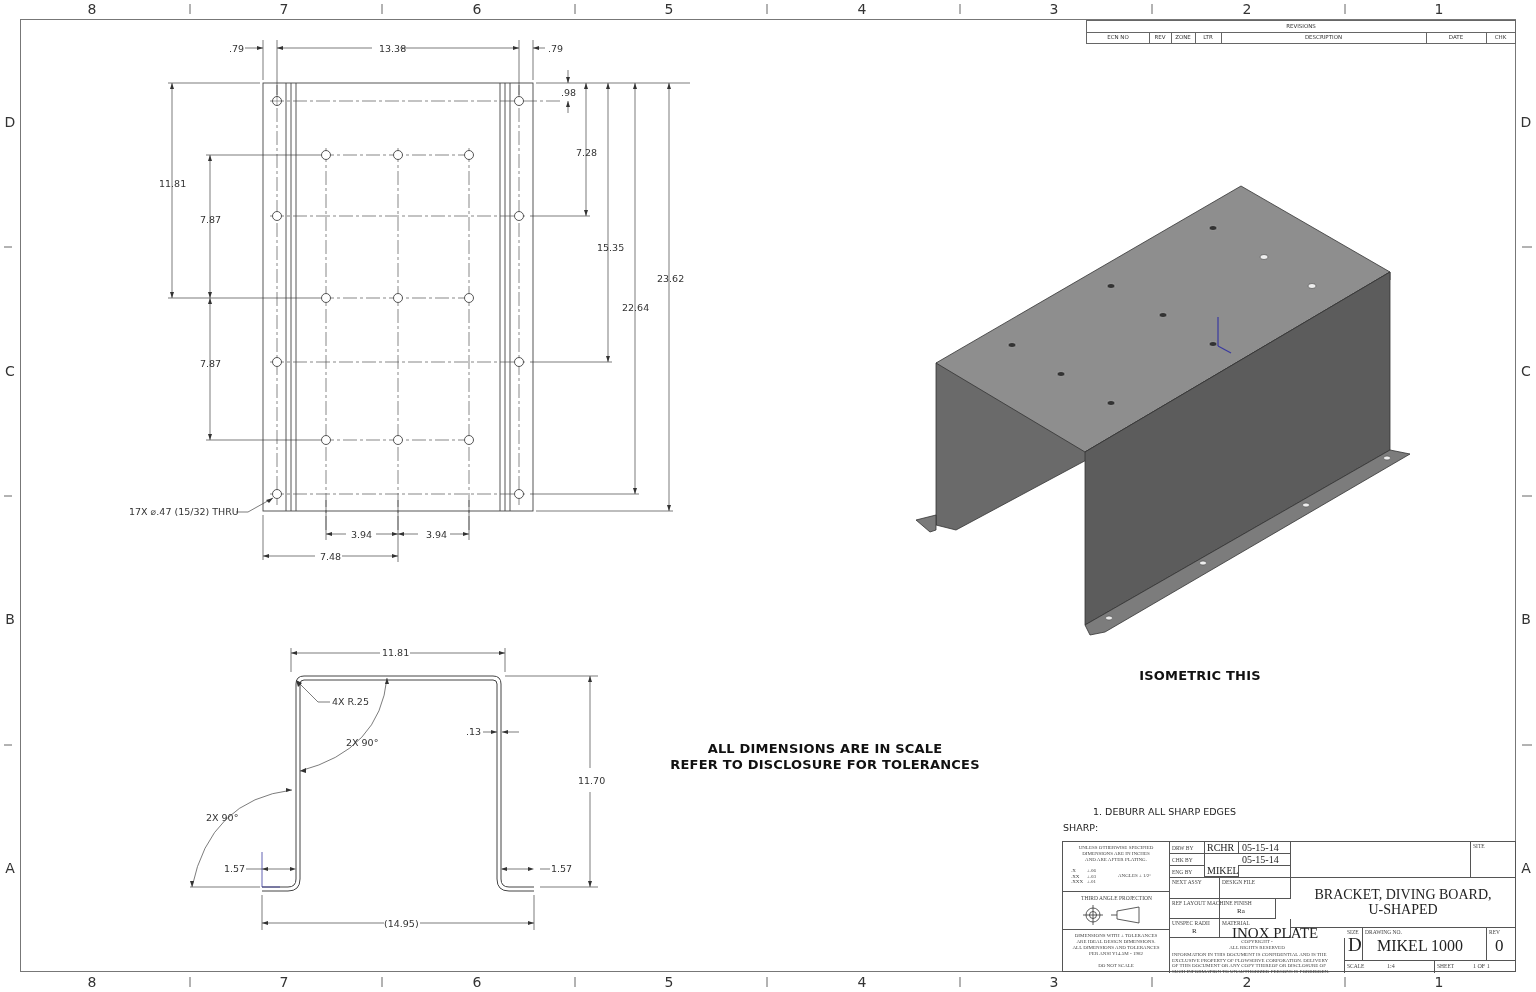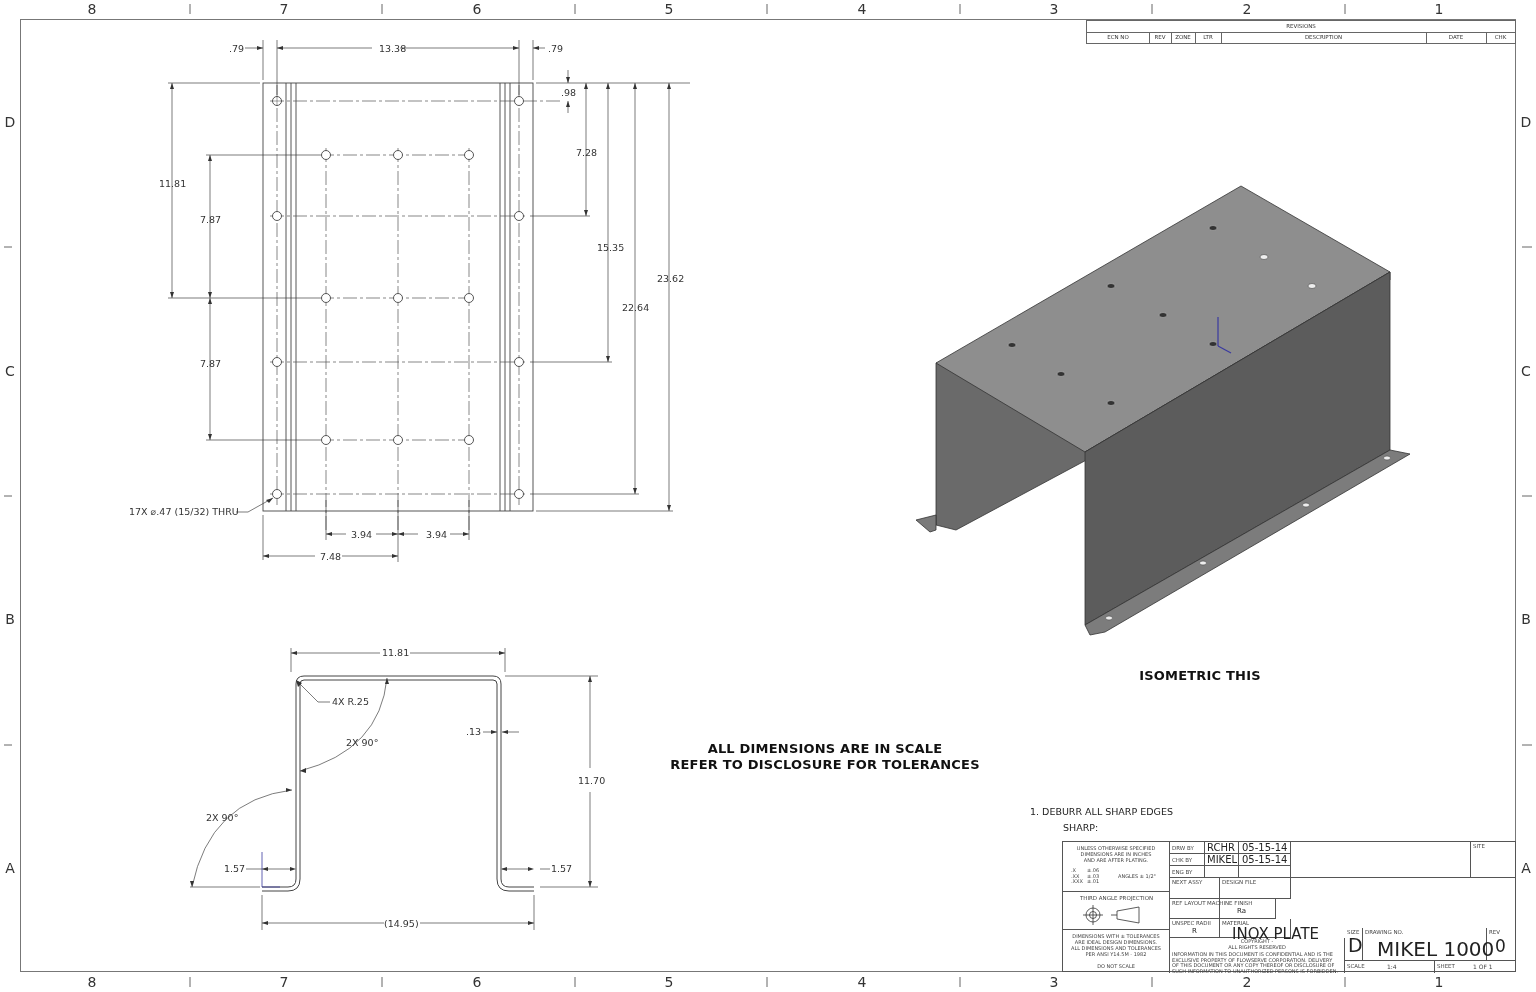--- a/index.html
+++ b/index.html
@@ -3,21 +3,21 @@
 <meta charset="utf-8">
 <style>
   html, body { margin:0; padding:0; background:#fff; }
   body { width:1536px; height:992px; position:relative; overflow:hidden; font-family:"DejaVu Sans", sans-serif; color:#222; }
   .abs { position:absolute; }
   .zone { position:absolute; font-size:14px; color:#333; text-align:center; width:20px; font-family:"DejaVu Sans", sans-serif; }
   .frame { position:absolute; left:20px; top:19px; width:1496px; height:953px; border:1px solid #777; box-sizing:border-box; }
   svg text { font-family:"DejaVu Sans", sans-serif; fill:#333; }
   .dim { font-size:9.5px; }
   .tb { position:absolute; border:1px solid #555; box-sizing:border-box; font-size:5.5px; color:#333; }
-  .tbcell { position:absolute; border-right:1px solid #555; border-bottom:1px solid #555; box-sizing:border-box; }
+  .tbcell { position:absolute; border-right:1px solid #555; border-bottom:1px solid #555; box-sizing:border-box;font-family:Liberation Serif, serif; }
   .lbl { font-size:5.5px; color:#444; position:absolute; left:2px; top:1px; white-space:nowrap; }
   .val { position:absolute; font-size:10px; color:#222; white-space:nowrap; }
   .note { position:absolute; font-size:9.5px; color:#222; }
   .heading { position:absolute; font-weight:bold; font-size:13px; color:#111; text-align:center; letter-spacing:0.2px; }
 </style>
 </head>
 <body>
 
 <div class="frame"></div>
 
@@ -334,21 +334,21 @@
     <ellipse cx="303" cy="383" rx="3.5" ry="2" fill="#eee" stroke="#444"></ellipse>
     <ellipse cx="209" cy="438" rx="3.5" ry="2" fill="#eee" stroke="#444"></ellipse>
   </g>
   <g stroke="#3a3aa0" stroke-width="1.2">
     <line x1="318" y1="137" x2="318" y2="166"></line>
       <line x1="318" y1="166" x2="331" y2="173"></line>
   </g>
 </svg>
 <div class="heading" style="left:1120px;top:668px;width:160px">ISOMETRIC THIS</div>
 
-<div class="note" style="left:1030px;top:806px">1.  DEBURR ALL SHARP EDGES</div>
+<div class="note" style="left:1093px;top:806px">1.  DEBURR ALL SHARP EDGES</div>
 <div class="note" style="left:1063px;top:822px">SHARP:</div>
 
 <div class="tb" style="left:1062px;top:841px;width:454px;height:131px;border-color:#555">
 
   <div class="tbcell" style="left:0;top:0;width:107px;height:50px;font-size:5px;text-align:center;line-height:6px;padding-top:3px;color:#444">
     <div>UNLESS OTHERWISE SPECIFIED</div>
     <div>DIMENSIONS ARE IN INCHES</div>
     <div>AND ARE AFTER PLATING.</div>
     <div class="abs" style="left:8px;top:26px;text-align:left;line-height:5.5px">
       <div>.X</div>
@@ -390,21 +390,21 @@
     </div>
   <div class="tbcell" style="left:142px;top:0;width:34px;height:12px">
       <span class="val" style="left:2px;top:0">RCHR</span>
     </div>
   <div class="tbcell" style="left:176px;top:0;width:52px;height:12px">
       <span class="val" style="left:3px;top:0">05-15-14</span>
     </div>
   <div class="tbcell" style="left:107px;top:12px;width:35px;height:12px">
       <span class="lbl" style="top:3px">CHK BY</span>
     </div>
-  <div class="tbcell" style="left:142px;top:12px;width:34px;height:12px">
+  <div class="tbcell" style="left:142px;top:23px;width:34px;height:12px">
       <span class="val" style="left:2px;top:0">MIKEL</span>
     </div>
   <div class="tbcell" style="left:176px;top:12px;width:52px;height:12px">
       <span class="val" style="left:3px;top:0">05-15-14</span>
     </div>
   <div class="tbcell" style="left:107px;top:24px;width:35px;height:12px">
       <span class="lbl" style="top:3px">ENG BY</span>
     </div>
   <div class="tbcell" style="left:142px;top:24px;width:34px;height:12px"></div>
   <div class="tbcell" style="left:176px;top:24px;width:52px;height:12px"></div>
@@ -437,28 +437,32 @@
     <div>INFORMATION IN THIS DOCUMENT IS CONFIDENTIAL AND IS THE</div>
     <div>EXCLUSIVE PROPERTY OF FLOWSERVE CORPORATION. DELIVERY</div>
     <div>OF THIS DOCUMENT OR ANY COPY THEREOF OR DISCLOSURE OF</div>
     <div>SUCH INFORMATION TO UNAUTHORIZED PERSONS IS FORBIDDEN.</div>
   </div>
 
   <div class="tbcell" style="left:228px;top:0;width:180px;height:36px"></div>
   <div class="tbcell" style="left:408px;top:0;width:44px;height:36px;border-right:none">
       <span class="lbl">SITE</span>
     </div>
+  <div class="tbcell" style="left:228px;top:36px;width:224px;height:50px;border-right:none;text-align:center;font-size:14px;line-height:15px;padding-top:9px;color:#222">
+    <div>BRACKET, DIVING BOARD,</div>
+    <div>U-SHAPED</div>
+  </div>
 
   <div class="tbcell" style="left:282px;top:86px;width:18px;height:33px">
       <span class="lbl">SIZE</span>
       <span class="val" style="left:3px;top:6px;font-size:19px">D</span>
     </div>
   <div class="tbcell" style="left:300px;top:86px;width:124px;height:33px">
       <span class="lbl">DRAWING NO.</span>
-      <span class="val" style="left:14px;top:9px;font-size:20px">MIKEL 1000</span>
+      <span class="val" style="left:14px;top:9px;font-size:16px">MIKEL 1000</span>
     </div>
   <div class="tbcell" style="left:424px;top:86px;width:28px;height:33px;border-right:none">
       <span class="lbl">REV</span>
       <span class="val" style="left:8px;top:8px;font-size:17px">0</span>
     </div>
   <div class="tbcell" style="left:282px;top:119px;width:90px;height:12px;border-bottom:none">
       <span class="lbl" style="top:2px">SCALE</span>
       <span class="lbl" style="left:42px;top:2px;font-size:6px">1:4</span>
     </div>
   <div class="tbcell" style="left:372px;top:119px;width:80px;height:12px;border-bottom:none;border-right:none">

